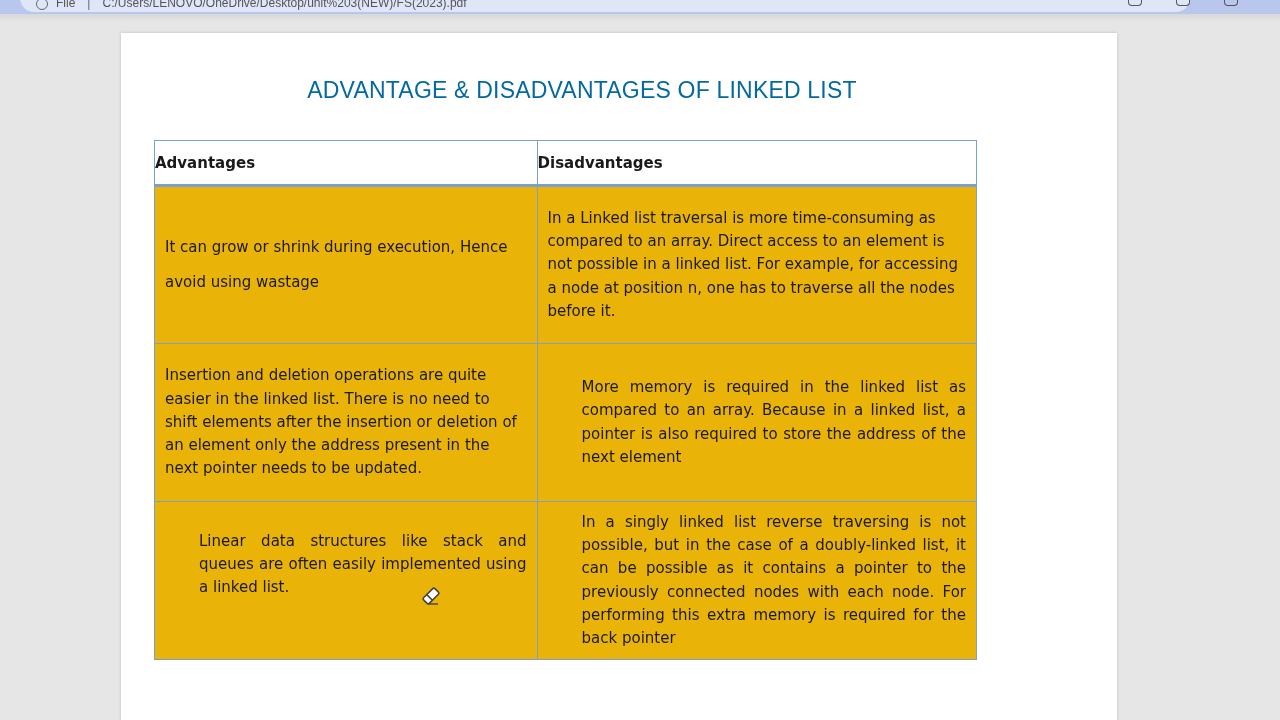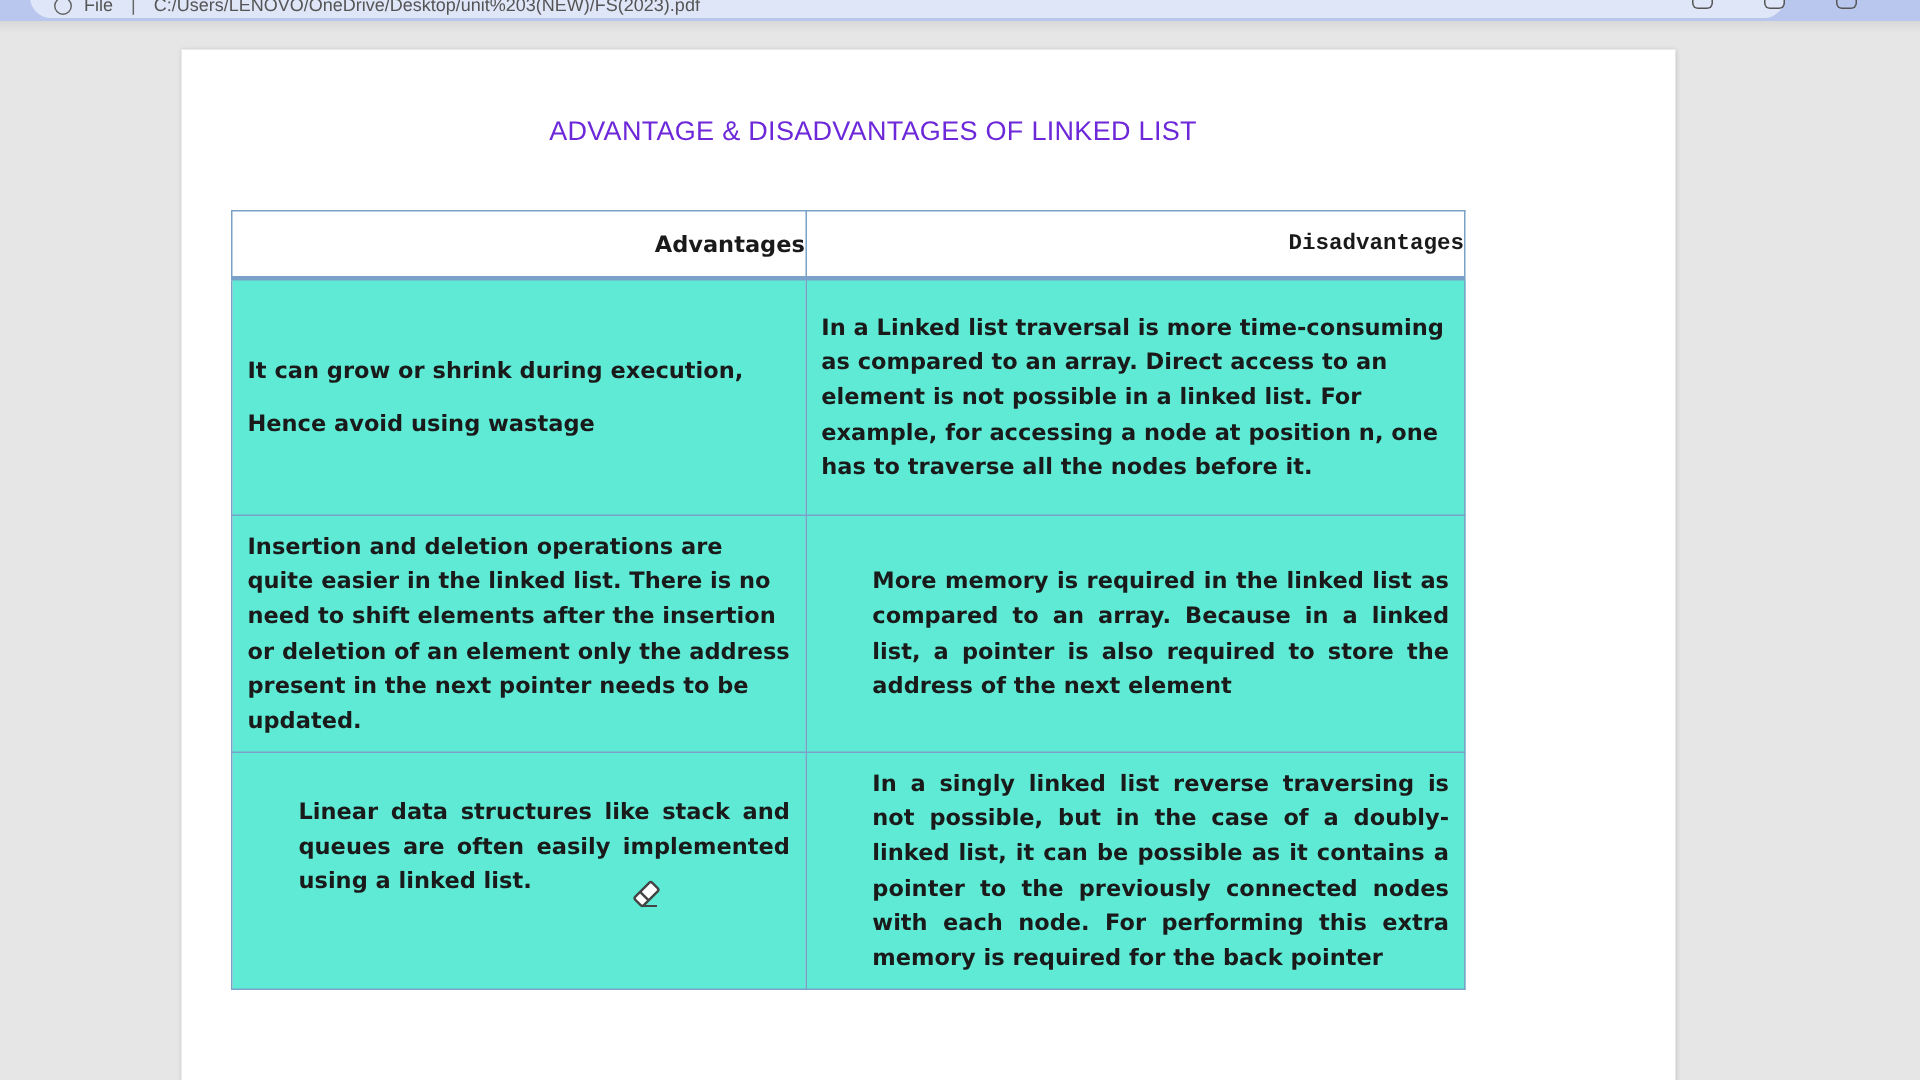--- a/index.html
+++ b/index.html
@@ -32,39 +32,39 @@
     position: absolute; left: 0; top: 14px; width: 1280px; height: 8px;
     background: linear-gradient(#d8d8d8, #e6e6e6);
   }
   .page {
     position: absolute; left: 121px; top: 33px; width: 996px; height: 700px;
     background: #ffffff;
     box-shadow: 0 0 3px rgba(0,0,0,0.18);
   }
   .title {
     position: absolute; left: 0; top: 77px; width: 1164px; text-align: center;
-    font-size: 18px; color: #6d28d9; letter-spacing: 0.2px;
+    font-size: 23px; color: #0369a1; letter-spacing: 0.2px;
     font-family: "Liberation Sans", sans-serif;
   }
   table {
     position: absolute; left: 154px; top: 140px;
     width: 823px; border-collapse: collapse;
     font-family: "DejaVu Sans", sans-serif;
   }
   td, th {
     border: 1px solid #7aa2c8;
     font-size: 15px; color: #1a1a1a; vertical-align: middle;
   }
   th {
-    height: 45px; background: #ffffff; font-weight: bold; text-align: right;
+    height: 45px; background: #ffffff; font-weight: bold; text-align: left;
     border-bottom: 3px solid #7aa2c8;
   }
-  td { background: #5eead4; padding: 0 10px; line-height: 23.2px; font-weight: bold; }
+  td { background: #eab308; padding: 0 10px; line-height: 23.2px; }
   .c1 { width: 383px; }
-  .c2 { width: 440px; font-family: Liberation Mono, monospace; }
+  .c2 { width: 440px; }
   tr.r1 td { height: 158px; }
   tr.r2 td { height: 158px; }
   tr.r3 td { height: 158px; }
   .just { text-align: justify; padding-left: 44px; }
   .spaced { line-height: 35px; }
   .eraser {
     position: absolute; left: 420px; top: 585px; width: 22px; height: 22px;
   }
 </style>
 </head>

